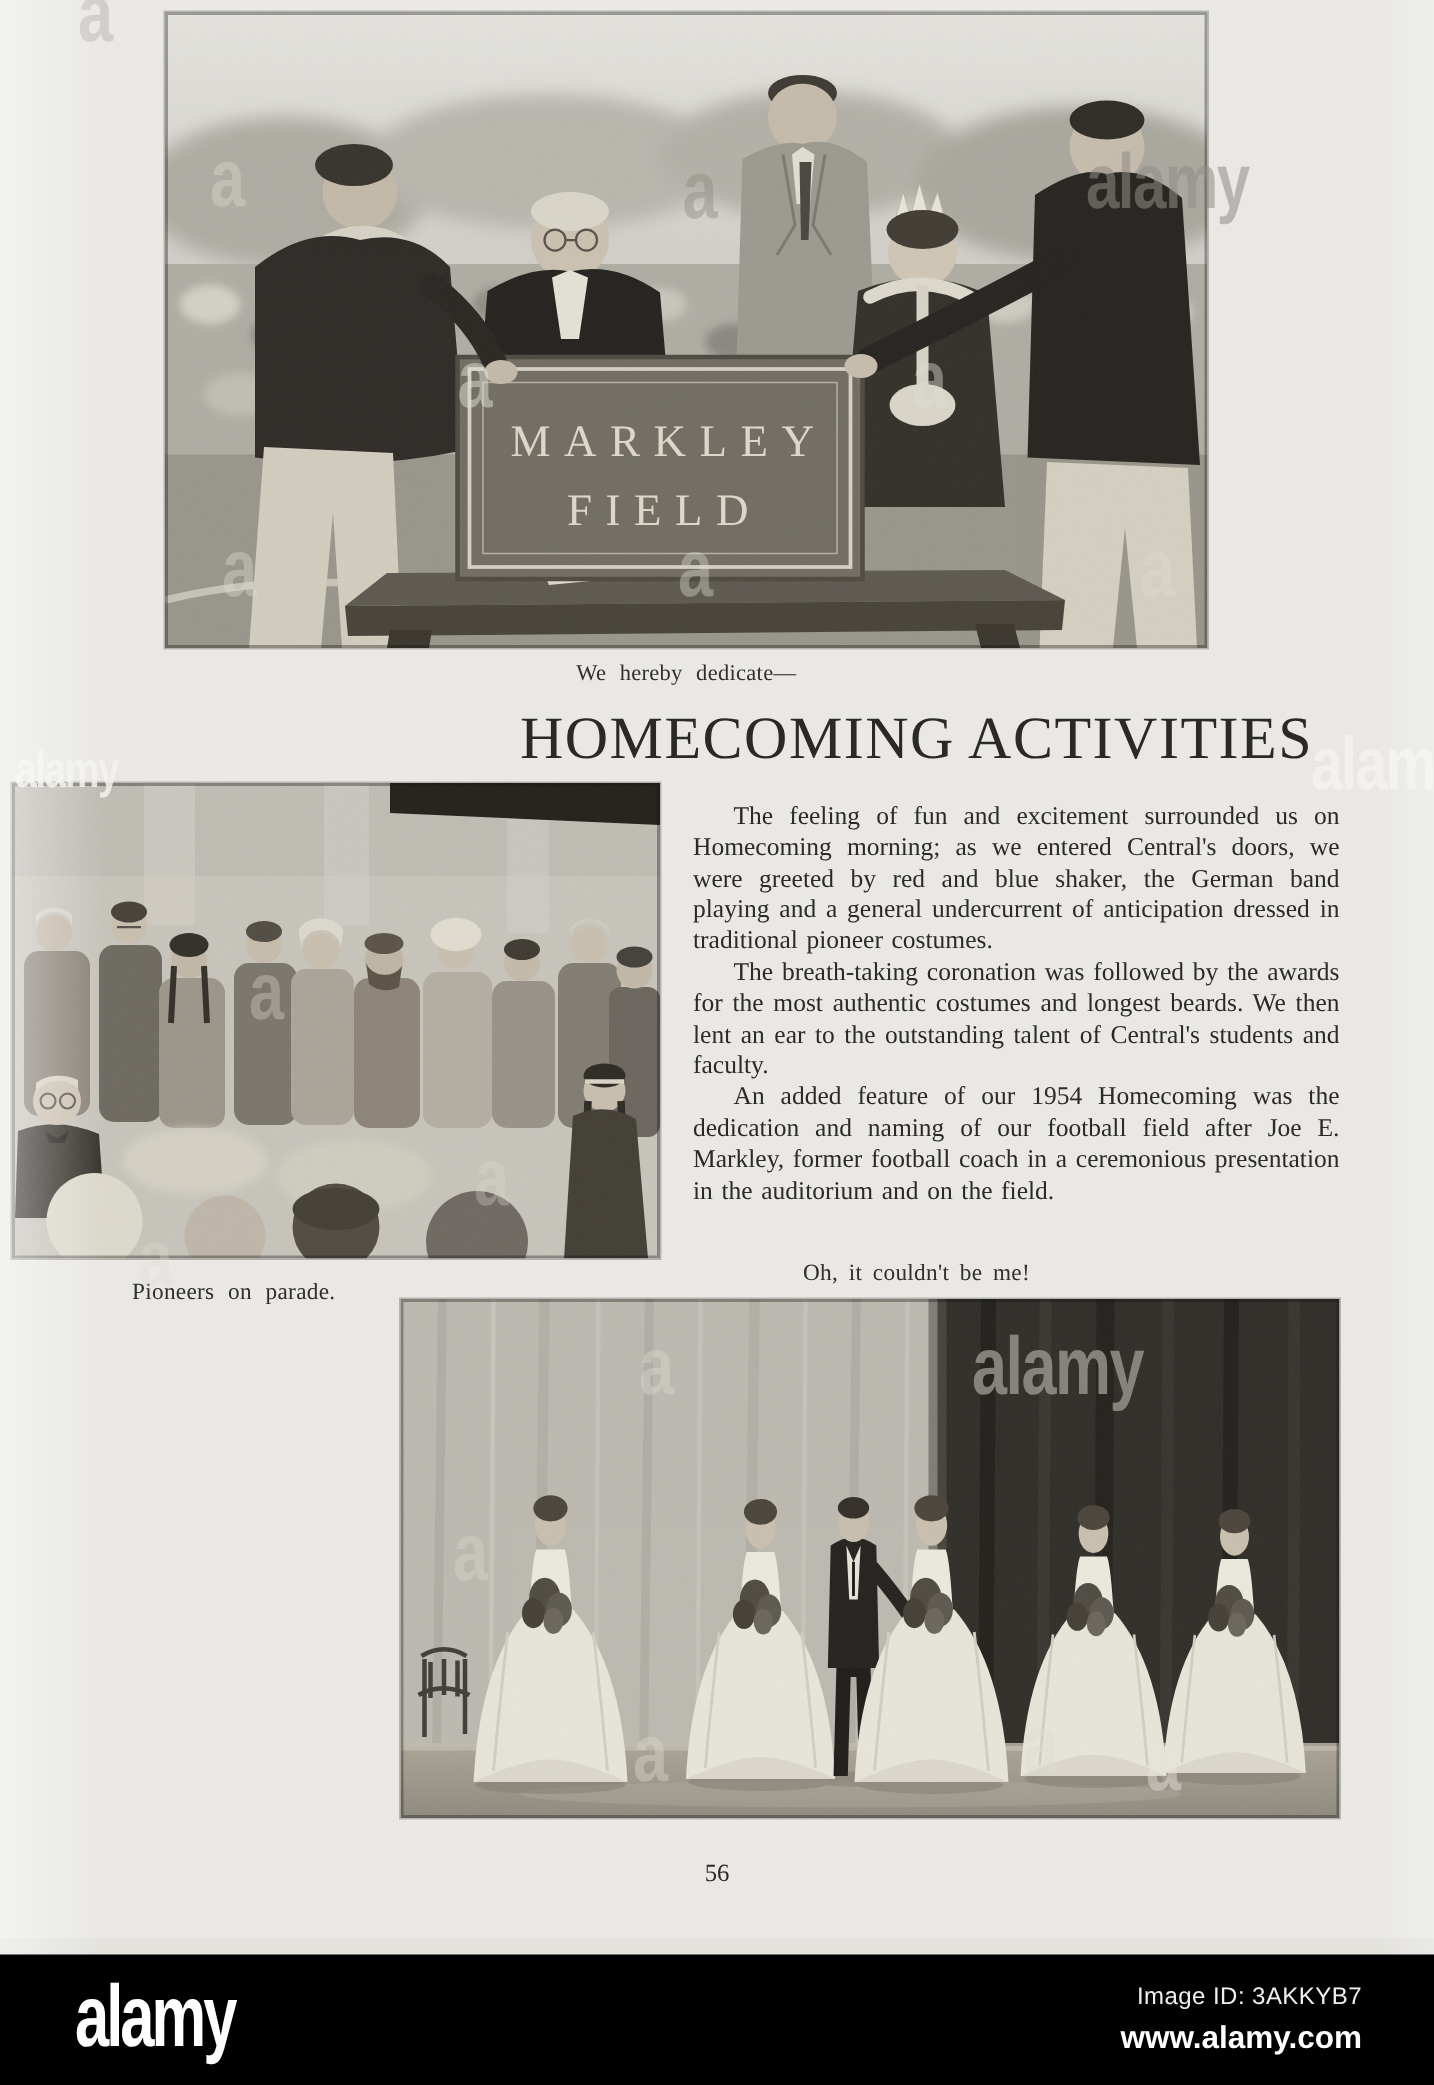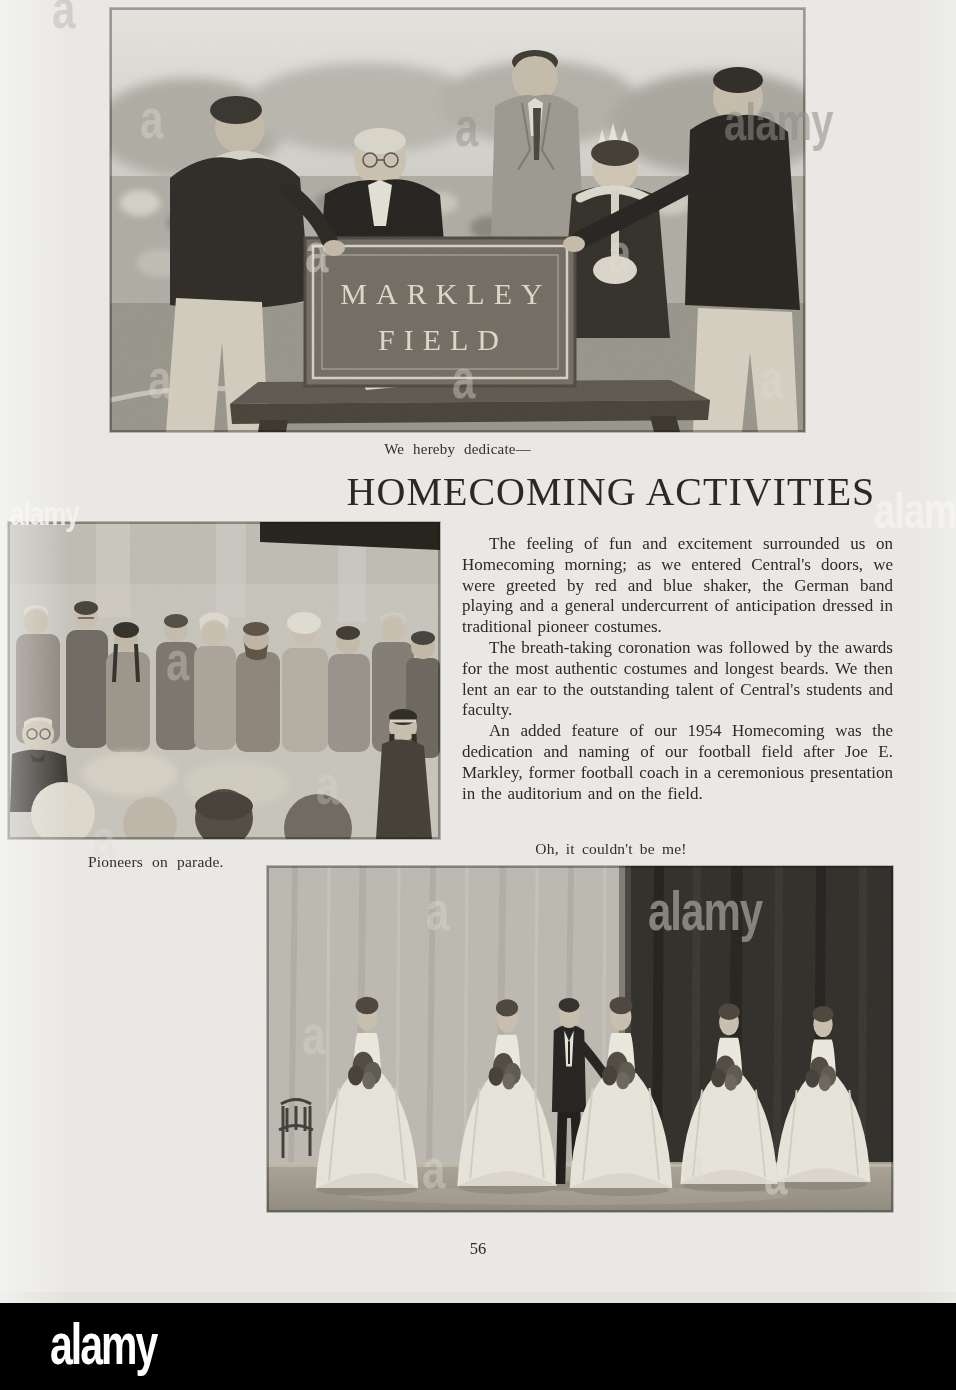--- a/index.html
+++ b/index.html
@@ -384,15 +384,19 @@
       <span class="wm" style="left: 92px; top: 812px; font-size: 42px; color: rgb(222, 219, 210); opacity: 0.3;">a</span>
       <span class="wm" style="left: 426px; top: 884px; font-size: 42px; color: rgb(222, 219, 210); opacity: 0.4;">a</span>
       <span class="wm" style="left: 302px; top: 1008px; font-size: 42px; color: rgb(222, 219, 210); opacity: 0.35;">a</span>
       <span class="wm" style="left: 422px; top: 1142px; font-size: 42px; color: rgb(222, 219, 210); opacity: 0.4;">a</span>
       <span class="wm" style="left: 682px; top: 1136px; font-size: 42px; color: rgb(222, 219, 210); opacity: 0.4;">a</span>
       <span class="wm" style="left: 764px; top: 1148px; font-size: 42px; color: rgb(232, 229, 220); opacity: 0.45;">a</span>
     </div>
 
   <div class="footer">
     <div class="alamy-logo">alamy</div>
+    <div class="footer-right">
+      <div class="image-id">Image ID: 3AKKYB7</div>
+      <div class="alamy-url">www.alamy.com</div>
+    </div>
   </div>
 
 </div>
 
 </body></html>

